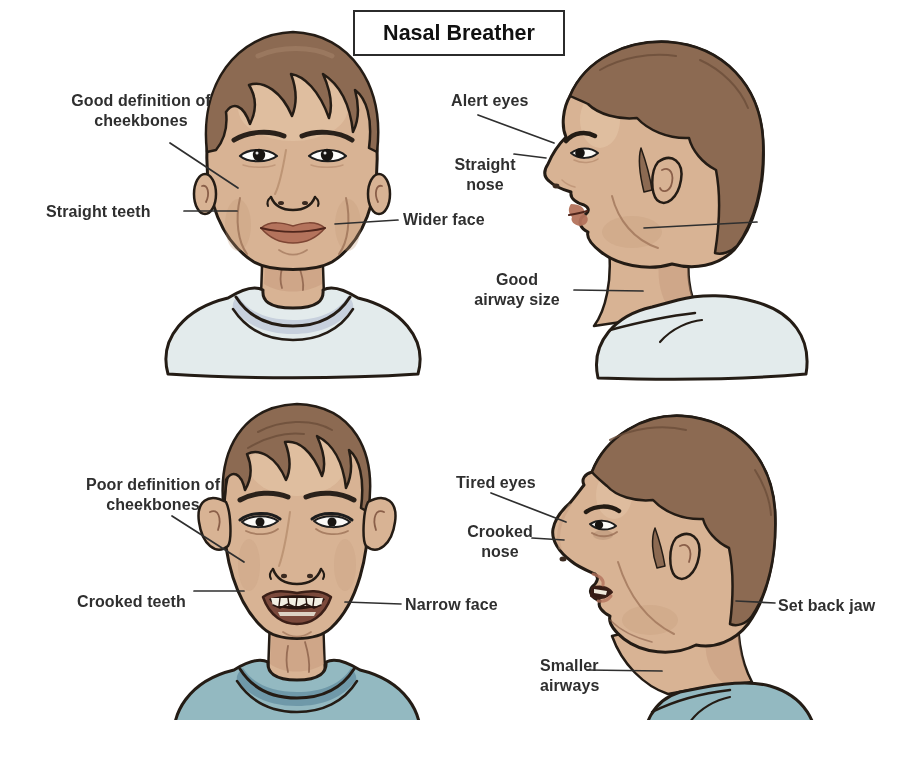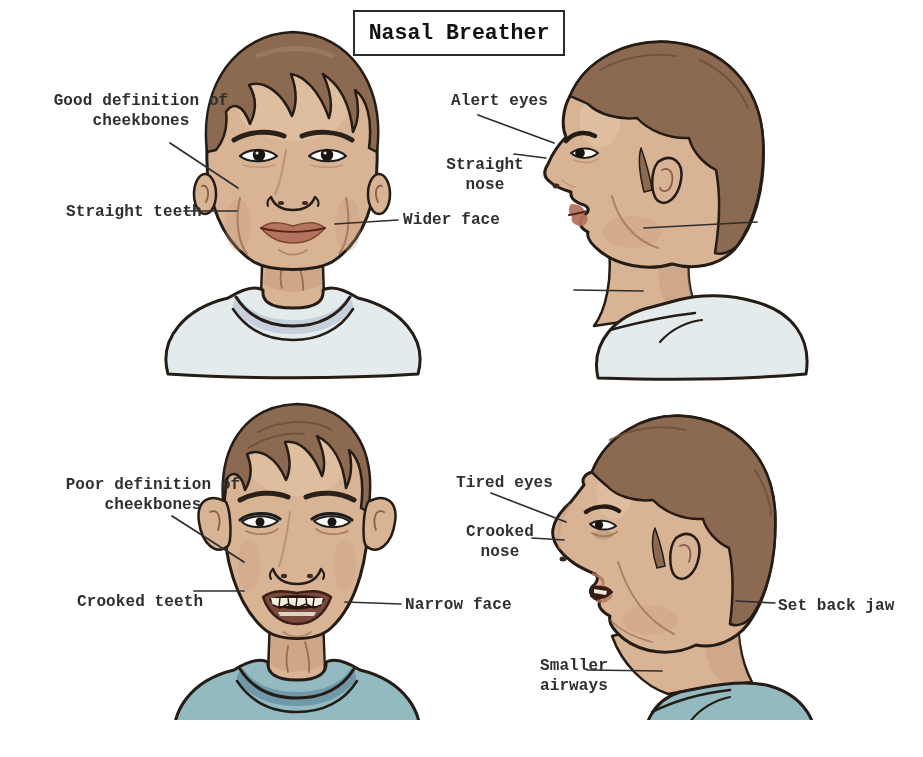--- a/index.html
+++ b/index.html
@@ -4,21 +4,21 @@
 <style>
   :root{
     --outline:#241c15; --skin:#d8b394; --skin-shadow:#c59a7c; --skin-light:#e8cbad;
     --hair:#8c6a52; --hair-dark:#6b4e3a; --lips:#b4735c;
     --shirt-nasal:#e3ebec; --shirt-nasal-shadow:#c7d0dd;
     --shirt-mouth:#93b9c1; --shirt-mouth-shadow:#6f99a9;
     --label-text:#2f2f2f; --line:#2f2f2f;
   }
   html,body{margin:0;padding:0;background:#fff;}
   .canvas{position:relative;width:923px;height:720px;background:#fff;overflow:hidden;
-          font-family:Liberation Mono, monospace;}
+          font-family:Liberation Sans, sans-serif;}
   .art{position:absolute;left:0;top:0;}
   svg path, svg line, svg ellipse, svg circle{stroke-linejoin:round;stroke-linecap:round;}
   .lbl{position:absolute;font-size:16px;line-height:1.27;font-weight:600;color:var(--label-text);
        white-space:pre-line;letter-spacing:.1px;}
   .lbl.center{text-align:center;}
   .lbl.nowrap{white-space:nowrap;}
   .title-box{position:absolute;border:2.2px solid #2b2b2b;background:#fff;display:flex;
              align-items:center;justify-content:center;font-size:21.5px;font-weight:700;color:#111;}
 </style>
 </head>
@@ -180,25 +180,27 @@
     <line x1="587" y1="670" x2="662" y2="671"></line>
   </g>
 </svg>
 
 <div class="title-box" style="left:353px;top:10px;width:208px;height:42px;">
   <span>Nasal Breather</span>
 </div>
 
 <div class="lbl center" style="left:30px;top:91px;width:222px;">Good definition of
 cheekbones</div>
-<div class="lbl nowrap" style="left:66px;top:202px;">Straight teeth</div>
+<div class="lbl nowrap" style="left:46px;top:202px;">Straight teeth</div>
 <div class="lbl nowrap" style="left:403px;top:210px;">Wider face</div>
 <div class="lbl nowrap" style="left:451px;top:91px;">Alert eyes</div>
 <div class="lbl center" style="left:441px;top:155px;width:88px;">Straight
 nose</div>
+<div class="lbl center" style="left:456px;top:270px;width:122px;">Good
+airway size</div>
 
 <div class="lbl center" style="left:42px;top:475px;width:222px;">Poor definition of
 cheekbones</div>
 <div class="lbl nowrap" style="left:77px;top:582px;margin-top:10px;">Crooked teeth</div>
 <div class="lbl nowrap" style="left:405px;top:595px;text-align:center;">Narrow face</div>
 <div class="lbl nowrap" style="left:456px;top:473px;">Tired eyes</div>
 <div class="lbl center" style="left:456px;top:522px;width:88px;">Crooked
 nose</div>
 <div class="lbl nowrap" style="left:778px;top:596px;">Set back jaw</div>
 <div class="lbl" style="left:540px;top:656px;">Smaller

